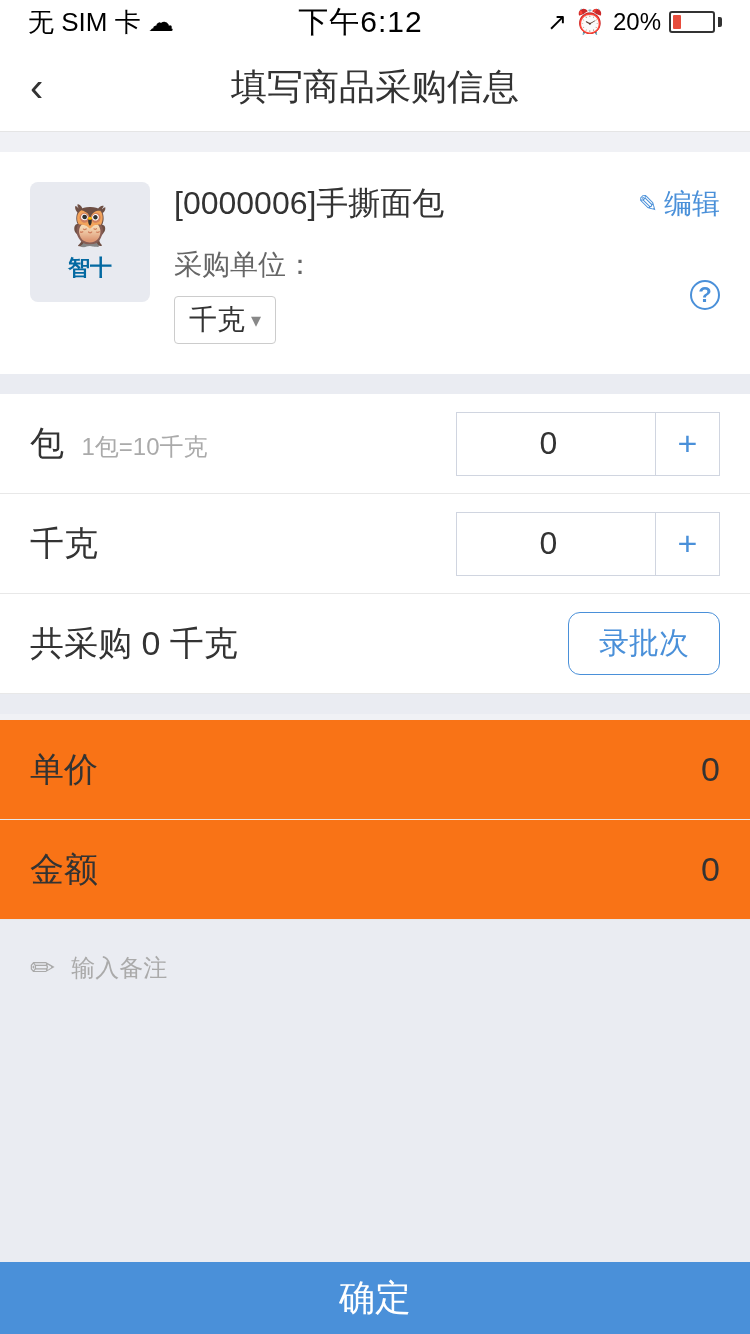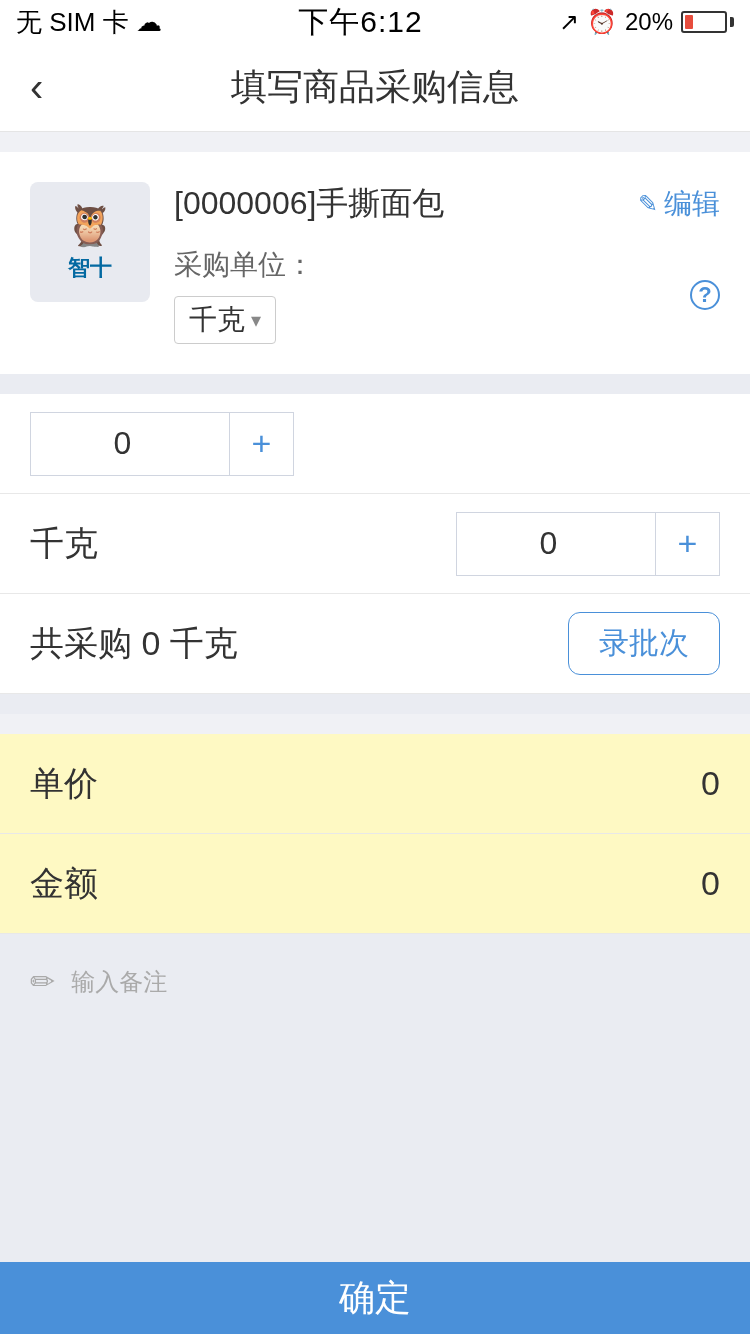--- a/index.html
+++ b/index.html
@@ -14,21 +14,21 @@
     }
 
     
     .status-bar {
       width: 750px;
       height: 44px;
       background: #fff;
       display: flex;
       align-items: center;
       justify-content: space-between;
-      padding: 0 16px;
+      padding: 0 28px;
       font-size: 26px;
       color: #000;
     }
     .status-left { display: flex; align-items: center; gap: 10px; }
     .status-center { font-size: 30px; font-weight: 500; letter-spacing: 1px; }
     .status-right { display: flex; align-items: center; gap: 8px; font-size: 24px; }
     .battery-icon {
       display: inline-flex; align-items: center; gap: 2px;
     }
     .battery-body {
@@ -206,22 +206,22 @@
       border: 1px solid #4a90d9;
       border-radius: 12px;
       padding: 10px 30px;
       font-size: 30px; color: #4a90d9;
       background: #fff;
       cursor: pointer;
     }
 
     
     .price-section {
-      background: #fef9c3;
-      margin-top: 20px;
+      background: #f97316;
+      margin-top: 6px;
     }
     .price-row {
       display: flex;
       align-items: center;
       justify-content: space-between;
       padding: 0 30px;
       height: 100px;
       border-bottom: 1px solid #e8e8e8;
     }
     .price-row-label {
@@ -331,20 +331,24 @@
         </div>
       </div>
     </div>
   </div>
 
   <div class="divider-band"></div>
 
   <div class="input-section">
 
     <div class="input-row">
+      <span class="input-label">
+        <span>包</span>
+        <span class="input-sublabel">1包=10千克</span>
+      </span>
       <div class="input-control">
         <input class="number-input" type="number" value="0" style="">
         <div class="plus-btn">+</div>
       </div>
     </div>
 
     <div class="input-row">
       <span class="input-label">千克</span>
       <div class="input-control">
         <input class="number-input" type="number" value="0" style="">

